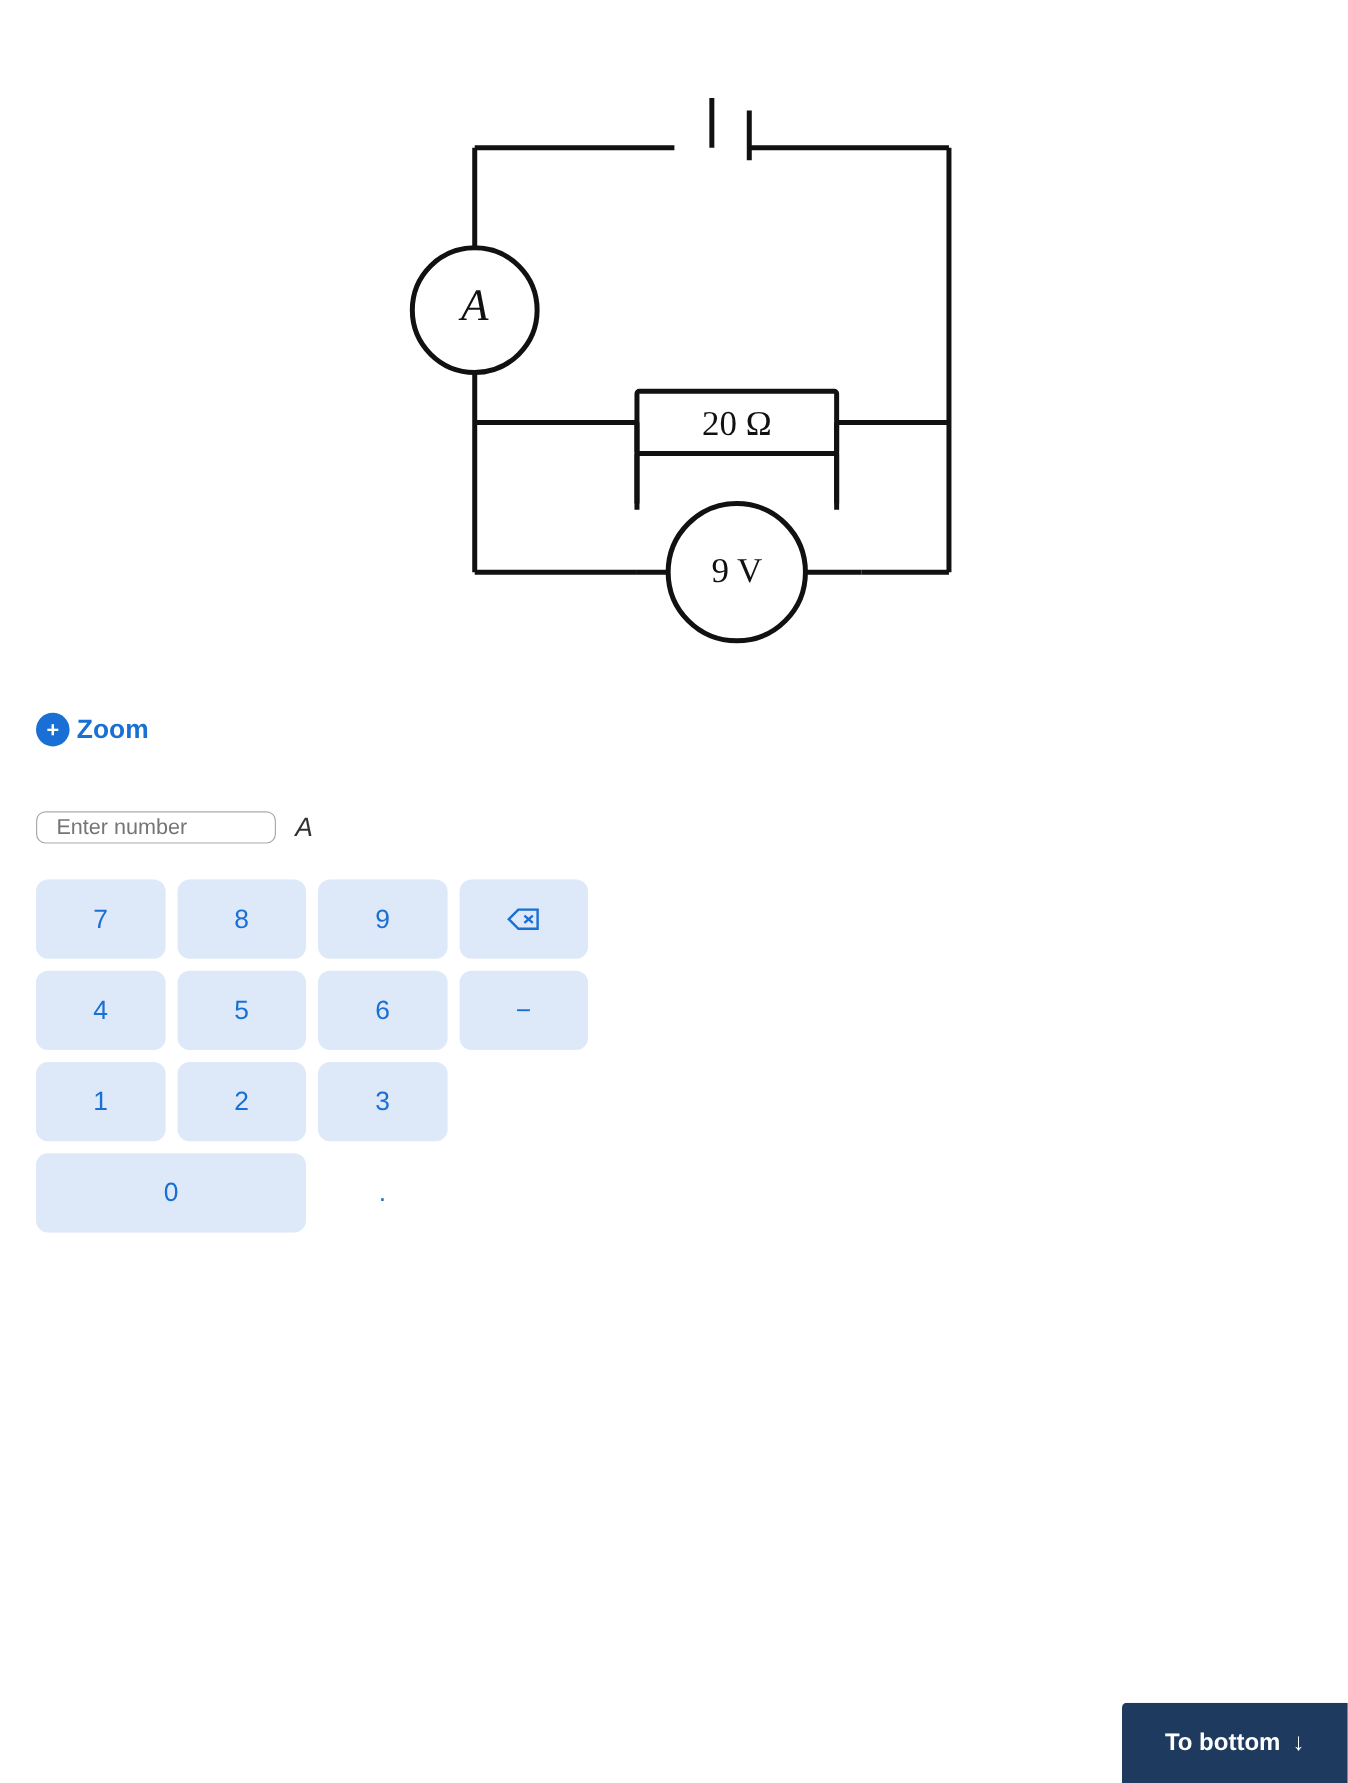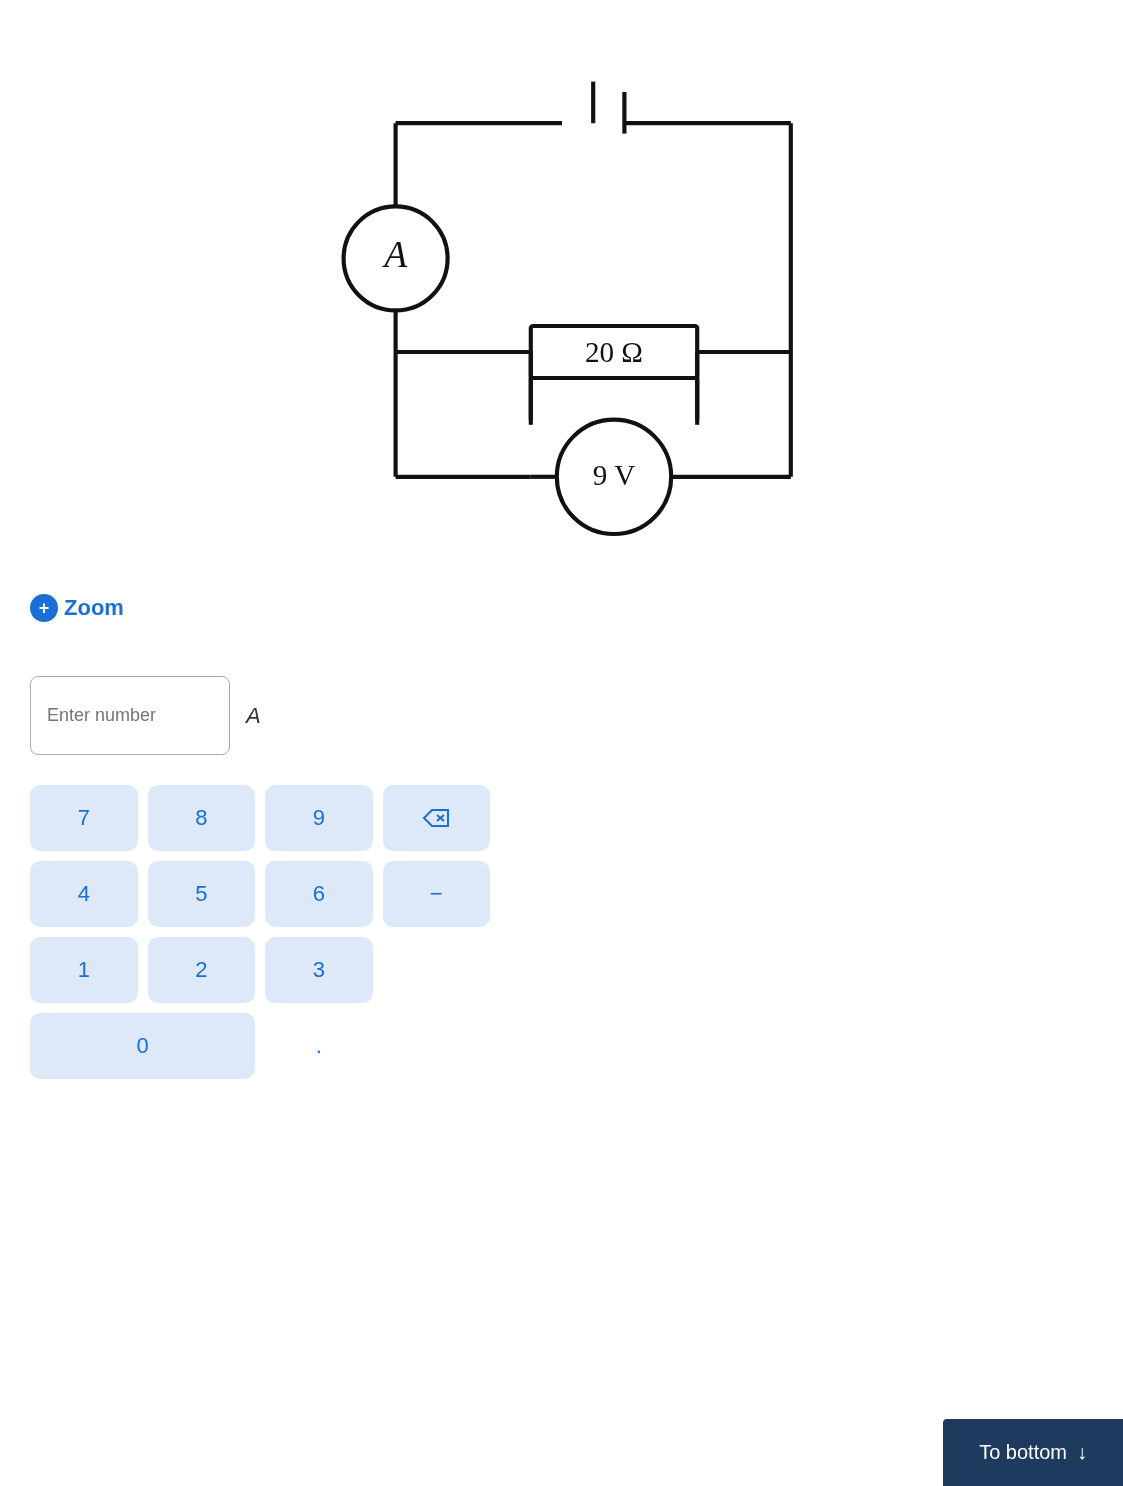--- a/index.html
+++ b/index.html
@@ -74,21 +74,21 @@
     .input-row {
       display: flex;
       align-items: center;
       gap: 16px;
       margin-bottom: 30px;
     }
 
     .number-input {
       border: 1.5px solid #aaa;
       border-radius: 8px;
-      padding: 28px 16px;
+      padding: 2px 16px;
       font-size: 18px;
       color: #888;
       width: 200px;
       outline: none;
       background: white;
     }
 
     .unit-label {
       font-size: 22px;
       color: #333;
@@ -142,21 +142,21 @@
     
     .to-bottom-btn {
       position: fixed;
       bottom: 0;
       right: 0;
       background: #1e3a5f;
       color: white;
       border: none;
       padding: 22px 36px;
       font-size: 20px;
-      font-weight: 400;
+      font-weight: 700;
       cursor: pointer;
       display: flex;
       align-items: center;
       gap: 10px;
       border-top-left-radius: 4px;
     }
   </style>
 </head>
 <body>
 

